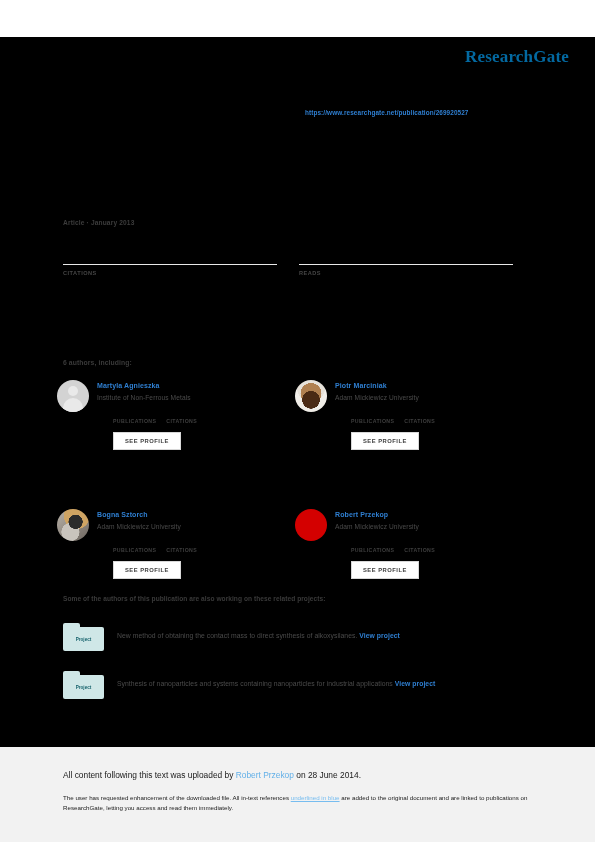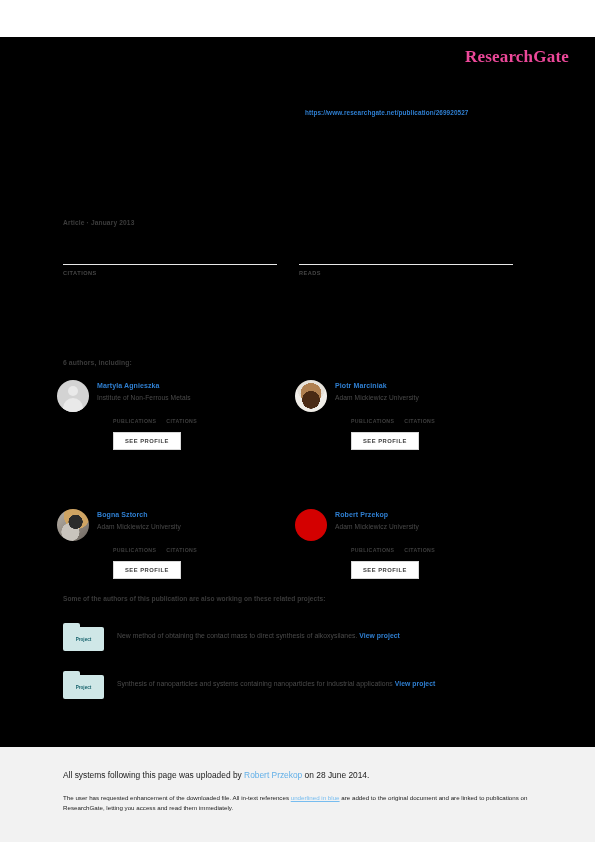--- a/index.html
+++ b/index.html
@@ -26,21 +26,21 @@
     background: #000000;
     height: 710px;
     position: relative;
     padding: 0;
   }
 
   .rg-logo {
     position: absolute;
     right: 26px;
     top: 10px;
-    color: #ec4899;
+    color: #0369a1;
     font-family: "Liberation Serif", serif;
     font-size: 17px;
     font-weight: bold;
     letter-spacing: 0.2px;
   }
 
   .pub-url {
     position: absolute;
     left: 305px;
     top: 72px;
@@ -443,15 +443,15 @@
         </div>
       </div>
       <div class="project-text"><span>Synthesis of nanoparticles and systems containing nanoparticles for industrial applications</span> <span class="project-link">View project</span></div>
     </div>
 
   </div>
 
 </div>
 
 <div class="footer">
-  <div class="footer-main"><span>All systems following this page was uploaded by </span><span class="footer-link">Robert Przekop</span><span> on 28 June 2014.</span></div>
+  <div class="footer-main"><span>All content following this text was uploaded by </span><span class="footer-link">Robert Przekop</span><span> on 28 June 2014.</span></div>
   <div class="footer-note"><span>The user has requested enhancement of the downloaded file. All in-text references </span><span class="underlined-blue">underlined in blue</span><span> are added to the original document and are linked to publications on ResearchGate, letting you access and read them immediately.</span></div>
 </div>
 
 </body></html>

